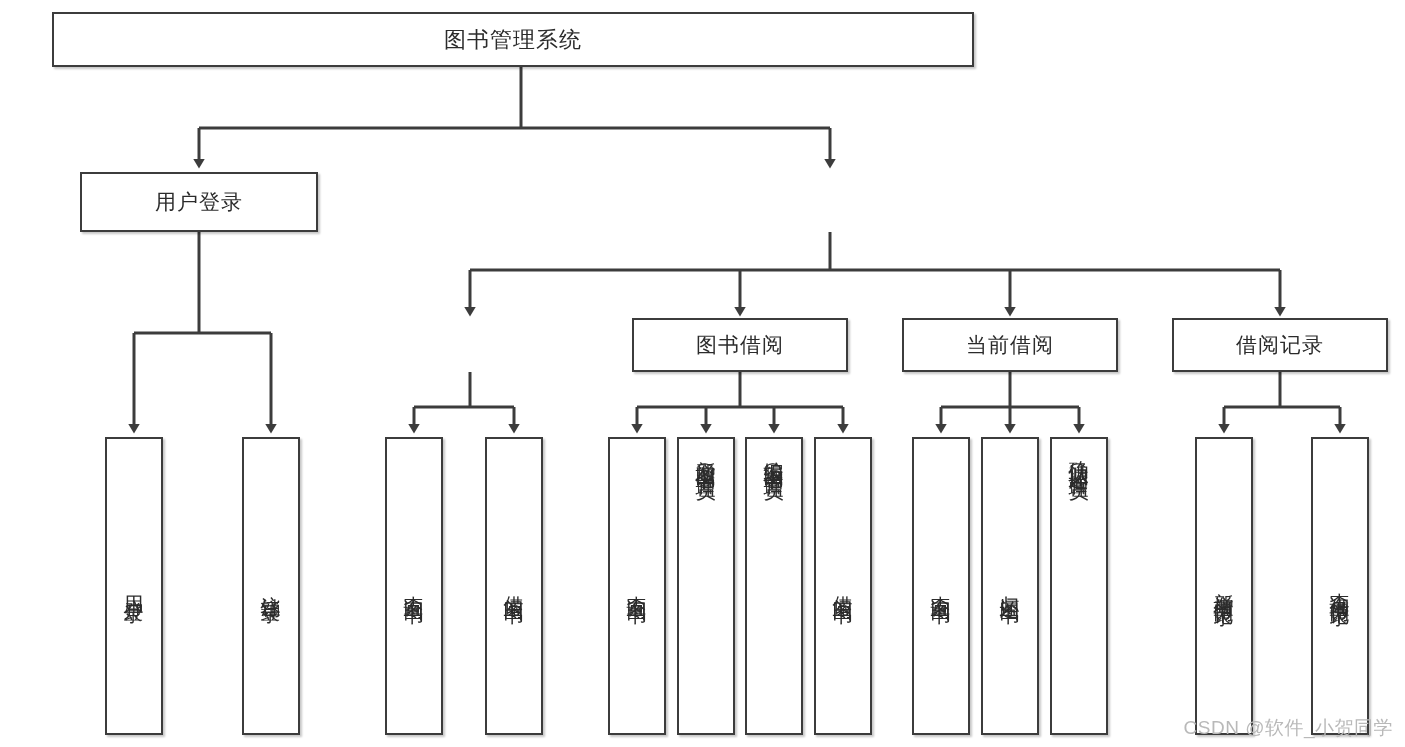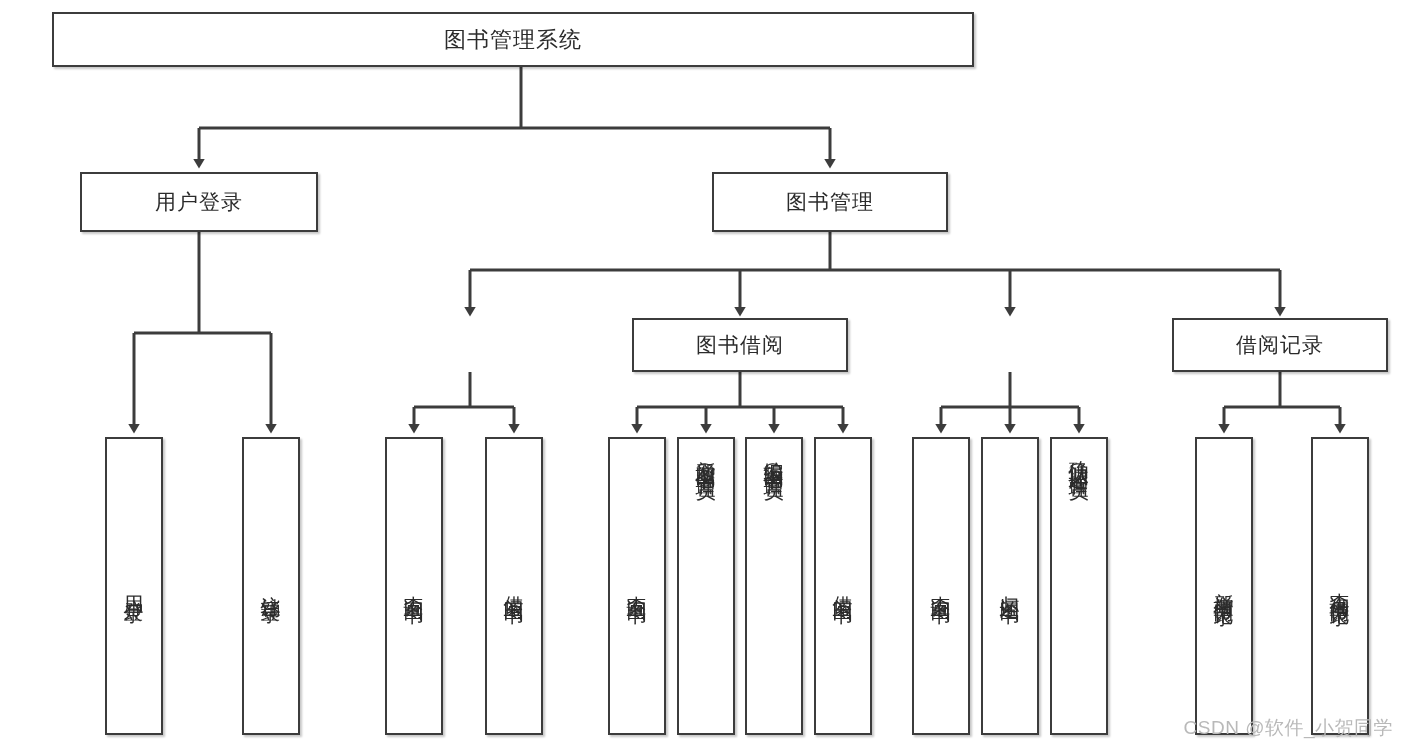--- a/index.html
+++ b/index.html
@@ -137,29 +137,29 @@
   </svg>
 
   <div class="node root" style="left:20px; top:12px; width:922px; height:55px;margin-left:32px;">
     <span class="node-label">图书管理系统</span>
   </div>
 
   <div class="node" style="left:80px; top:172px; width:238px; height:60px;">
     <span class="node-label">用户登录</span>
   </div>
 
-  <div class="node" style="left:712px; top:172px; width:236px; height:60px;">
-    <span class="node-label">图书管理</span>
-  </div>
 
 
   <div class="node" style="left:632px; top:318px; width:216px; height:54px;">
     <span class="node-label">图书借阅</span>
   </div>
 
+  <div class="node" style="left:902px; top:318px; width:216px; height:54px;">
+    <span class="node-label">当前借阅</span>
+  </div>
 
   <div class="node" style="left:1172px; top:318px; width:216px; height:54px;">
     <span class="node-label">借阅记录</span>
   </div>
 
   <div class="node leaf centered" style="left:105px; top:437px; width:58px; height:298px;">
     <span class="node-label">用户登录</span>
   </div>
 
   <div class="node leaf centered" style="left:242px; top:437px; width:58px; height:298px;">

